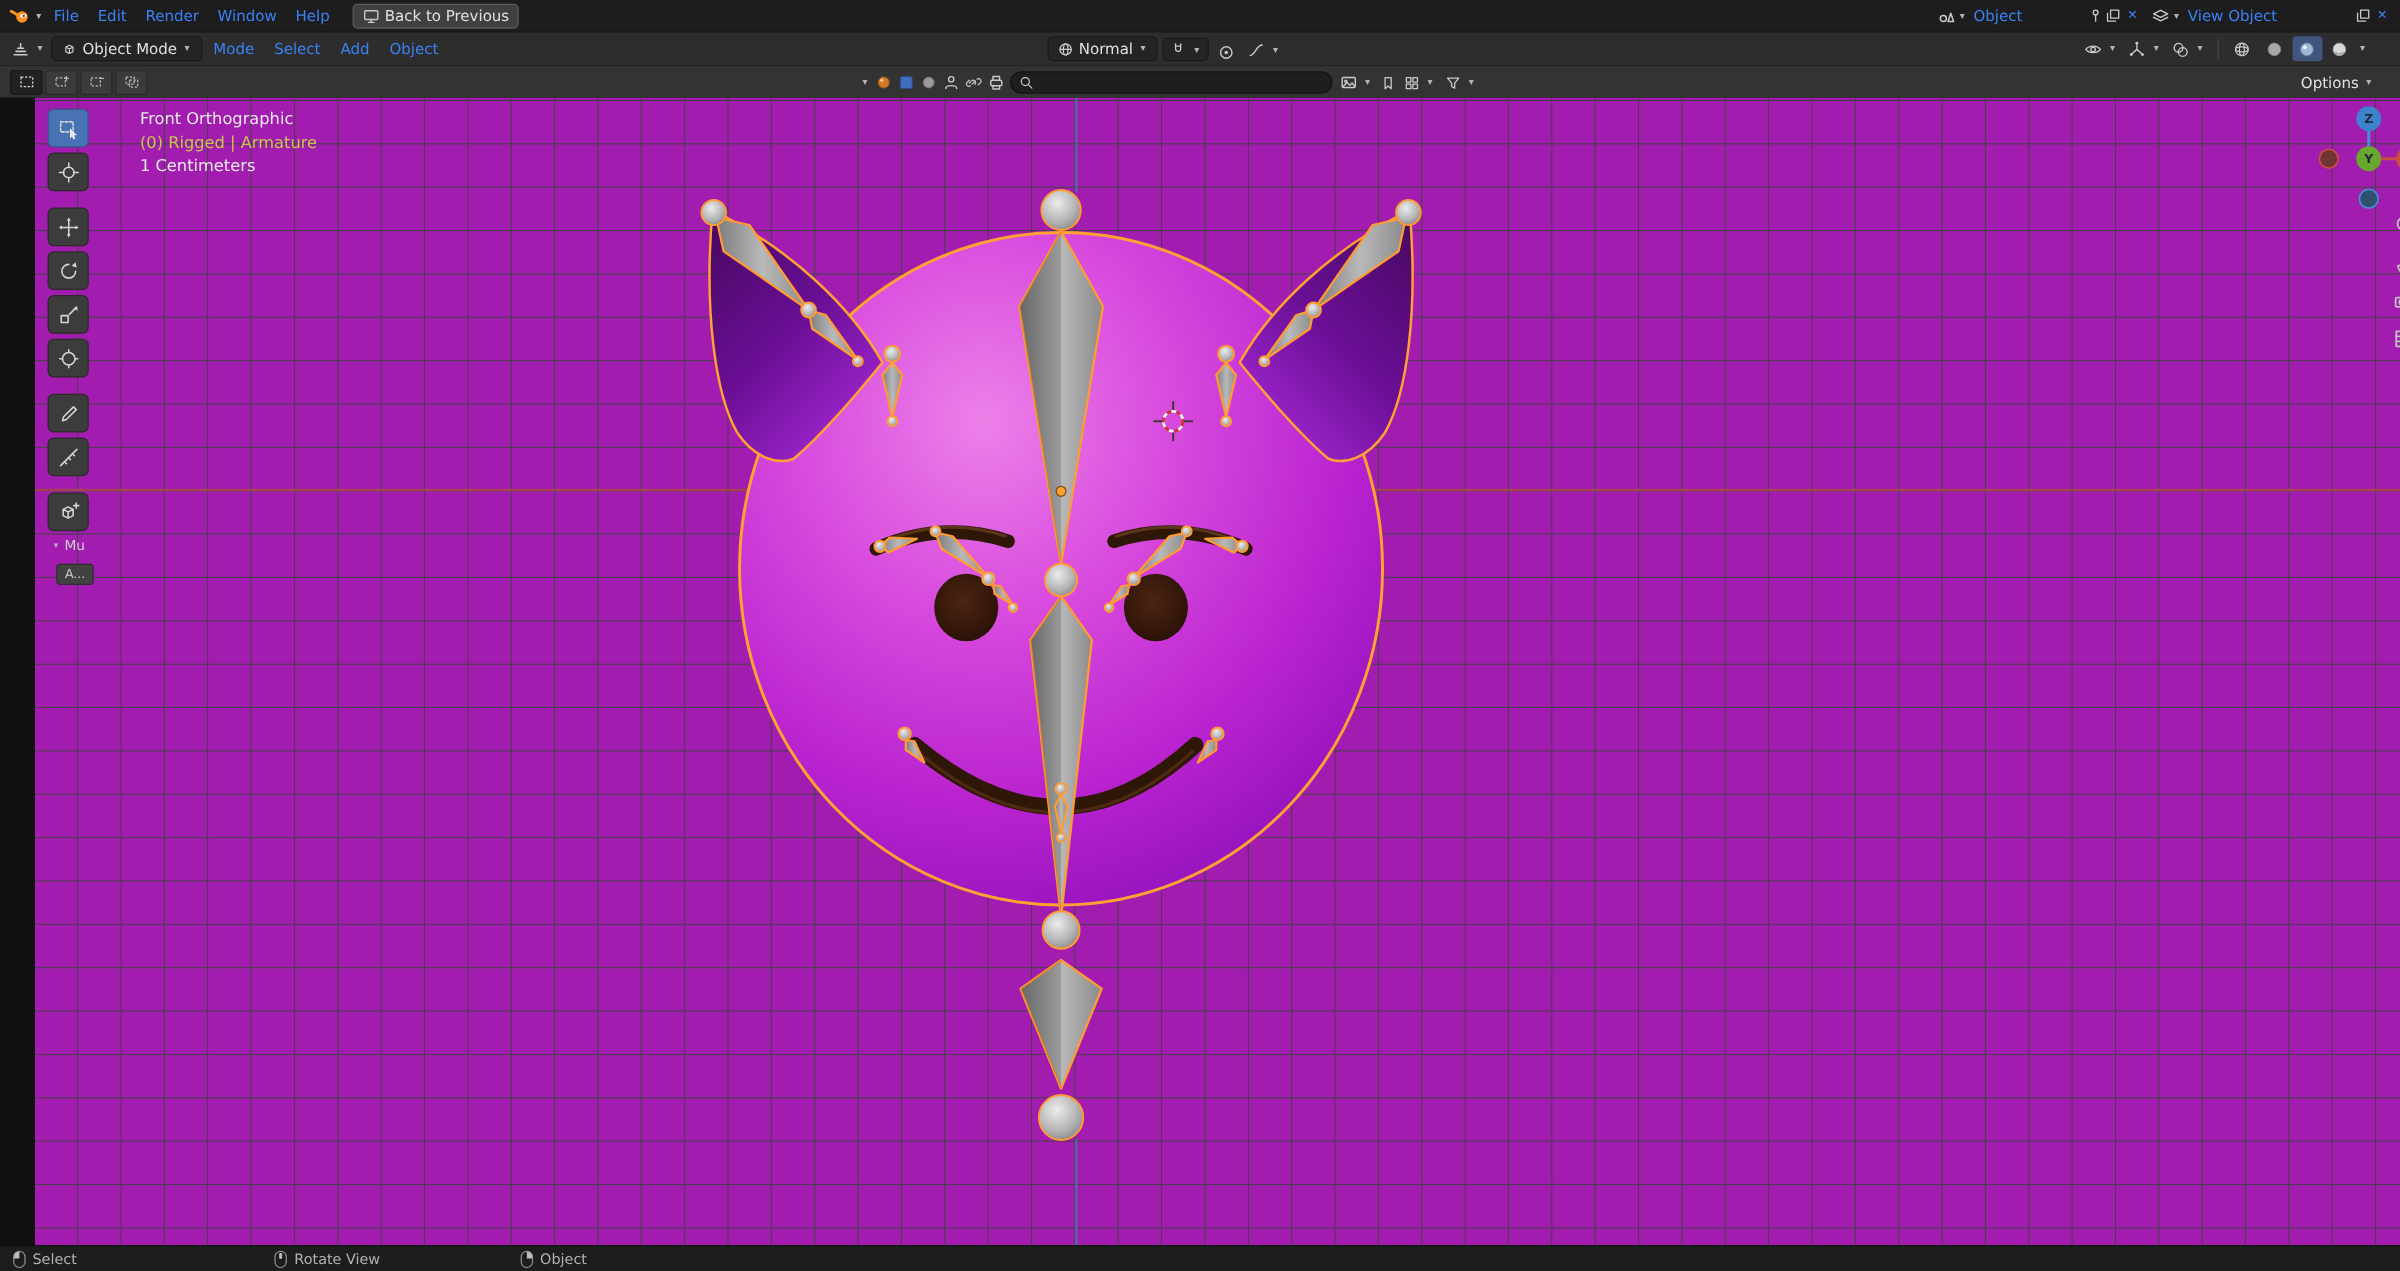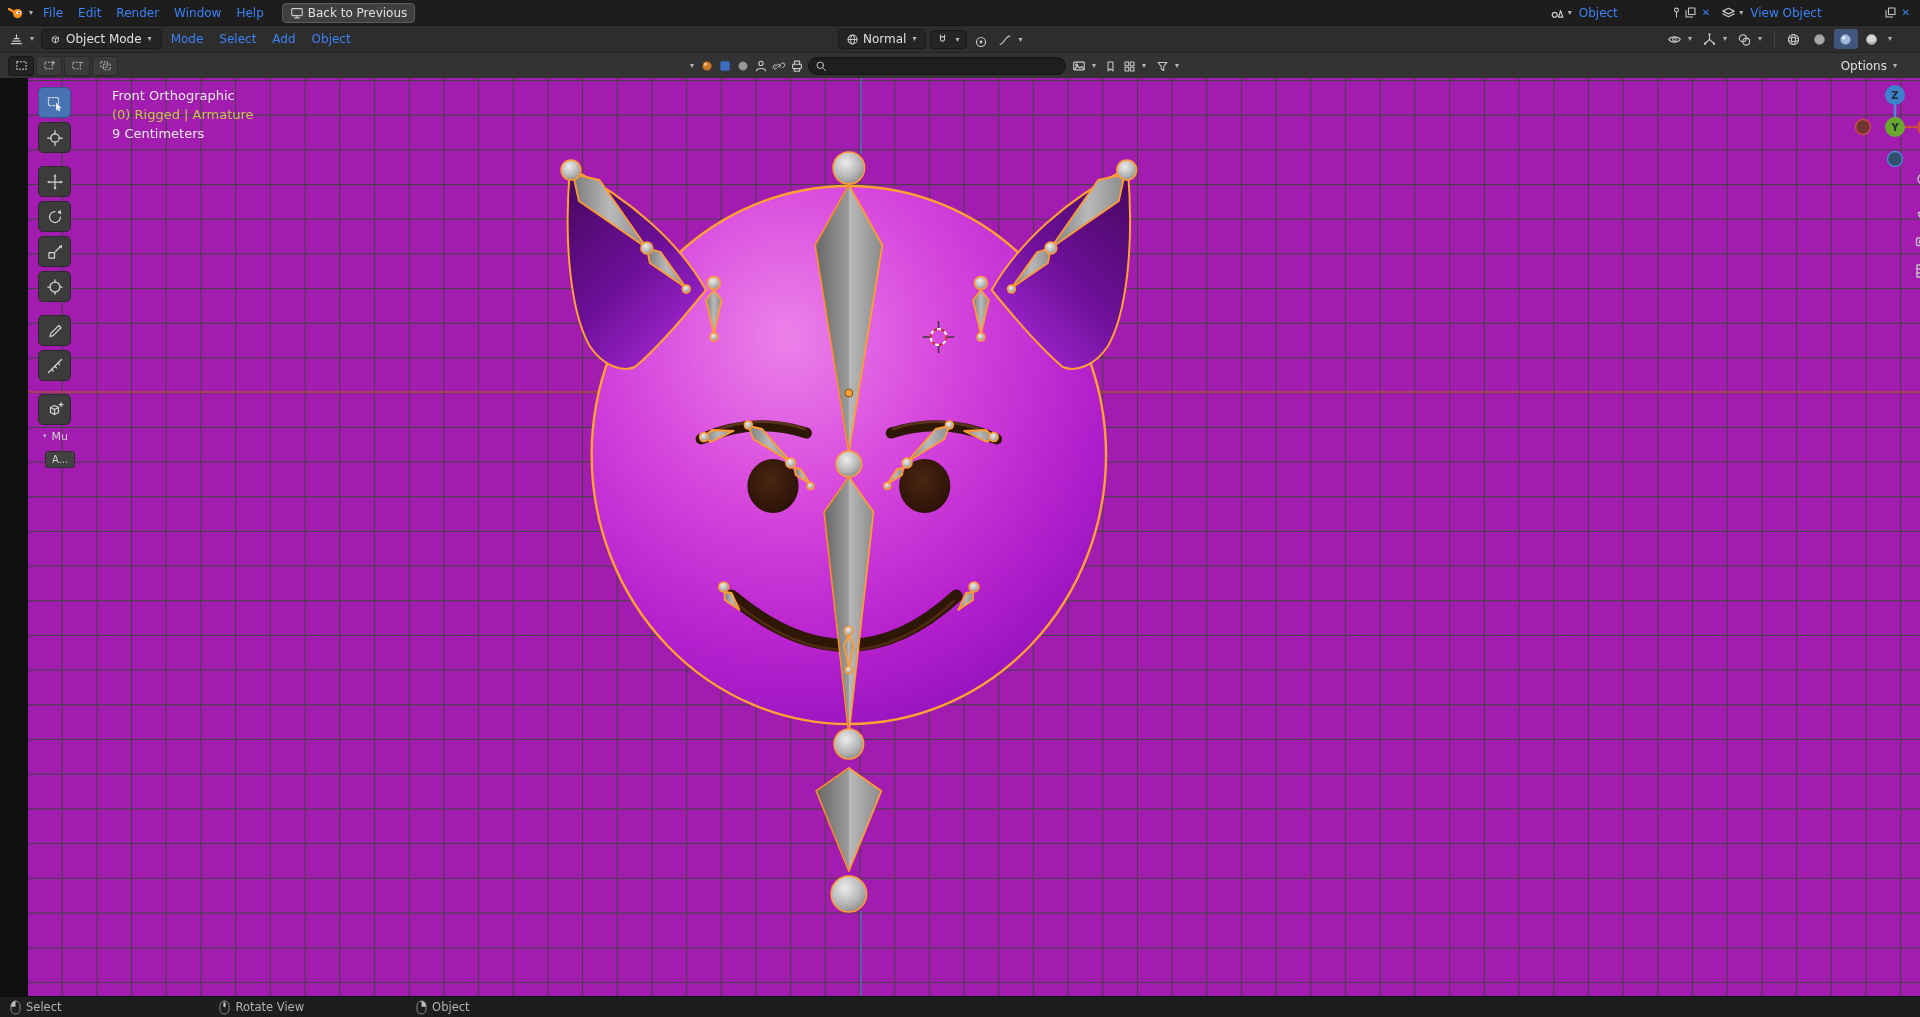--- a/index.html
+++ b/index.html
@@ -516,21 +516,21 @@
       <g>
         <circle cx="924" cy="259" r="8" fill="none" stroke="#cc3333" stroke-width="2.2" stroke-dasharray="4,4"></circle>
         <circle cx="924" cy="259" r="8" fill="none" stroke="#f0f0f0" stroke-width="2.2" stroke-dasharray="4,4" stroke-dashoffset="4"></circle>
         <path d="M924,243 v7 M924,268 v7 M908,259 h7 M933,259 h7" stroke="#3a3a3a" stroke-width="1.6"></path>
       </g>
     </svg>
 
     <div id="vp-info">
       <div class="l1">Front Orthographic</div>
       <div class="l2">(0) Rigged | Armature</div>
-      <div class="l3">9 Centimeters</div>
+      <div class="l3">1 Centimeters</div>
     </div>
 
     <div id="toolbar">
       <div class="tool active">
         <svg width="18" height="18" viewBox="0 0 18 18">
           <rect x="2.5" y="3.5" width="10" height="8" stroke-dasharray="2,1.6"></rect>
           <path d="M10,8.5 l5.5,5.5 -2.3,0.4 1.2,2.2 -1.6,0.9 -1.2,-2.3 -1.6,1.6 Z" fill="#e8e8e8" stroke="none"></path>
         </svg>
       </div>
       <div class="tool">

